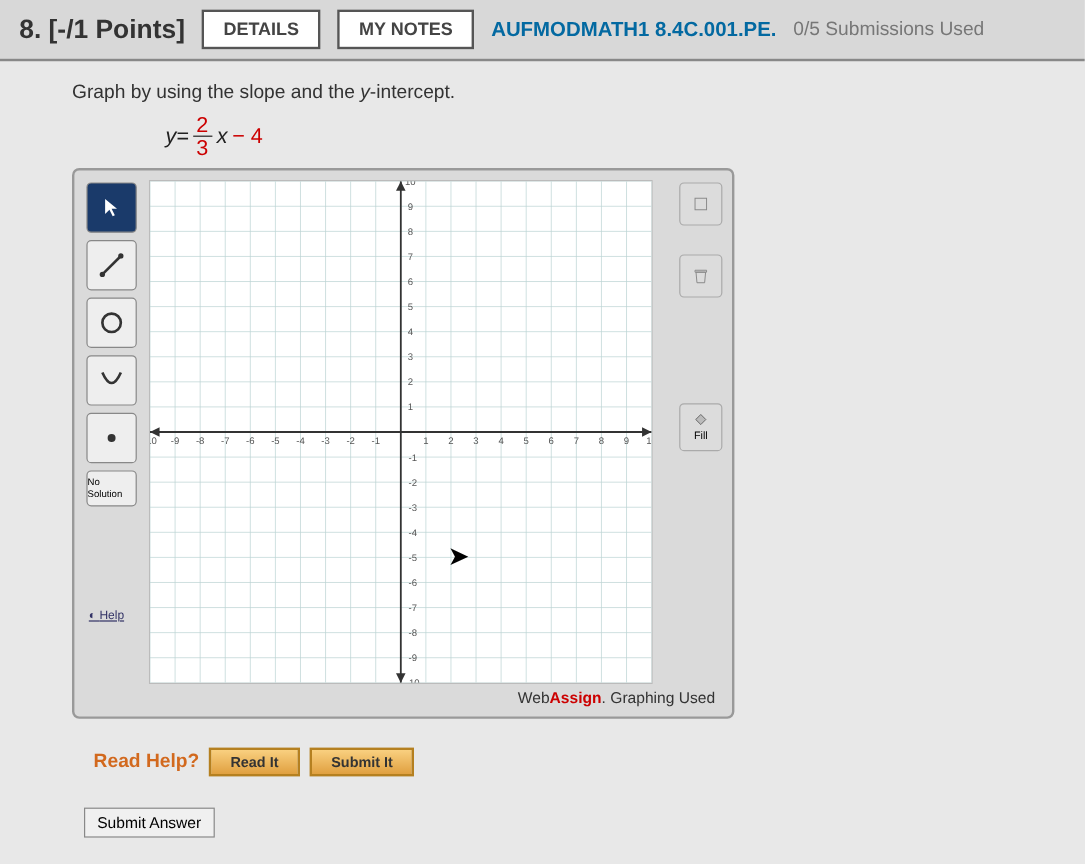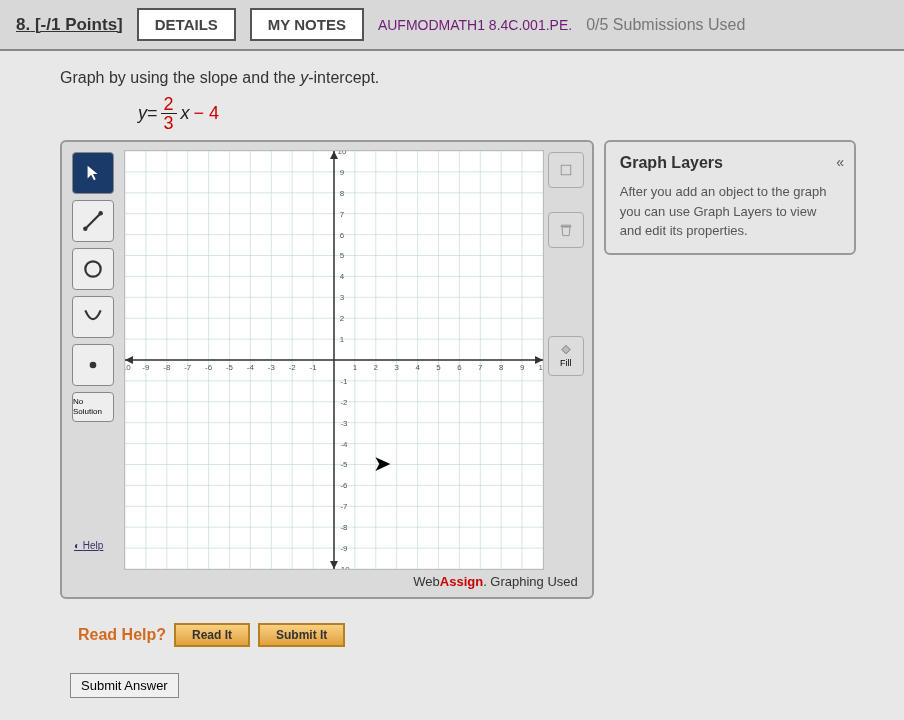--- a/index.html
+++ b/index.html
@@ -1,21 +1,21 @@
 <!DOCTYPE html>
 <html><head>
 <meta charset="utf-8">
 <style>
 * { box-sizing: border-box; margin: 0; padding: 0; }
 body { font-family: Arial, Helvetica, sans-serif; background: #e8e8e8; width: 904px; height: 720px; overflow: hidden; }
 
 .header-bar { background: #d8d8d8; border-bottom: 2px solid #888; padding: 8px 16px; display: flex; align-items: center; gap: 14px; }
-.q-num { font-weight: bold; font-size: 17px; color: #333; text-decoration: underline; }
+.q-num { font-weight: bold; font-size: 22px; color: #333; }
 .hdr-btn { background: #ffffff; border: 2px solid #555; padding: 6px 16px; font-size: 15px; color: #444; cursor: pointer; font-weight: bold; }
-.hdr-txt { font-size: 14px; color: #701a75; font-weight: normal; }
+.hdr-txt { font-size: 17px; color: #0369a1; font-weight: bold; }
 .sub-used { font-size: 16px; color: #777; }
 
 .content { padding: 14px 48px; }
 .instr { font-size: 16px; color: #333; margin: 4px 0 8px 12px; }
 .instr i { font-style: italic; }
 
 .equation { margin: 4px 0 8px 90px; font-size: 18px; color: #222; display: flex; align-items: center; }
 .equation .y { font-style: italic; }
 .frac { display: inline-flex; flex-direction: column; align-items: center; margin: 0 3px; line-height: 1; }
 .frac .num { color: #c00; border-bottom: 1px solid #222; padding: 0 3px; }
@@ -23,21 +23,21 @@
 .equation .x { font-style: italic; margin-left: 1px; }
 .equation .minus4 { color: #c00; margin-left: 4px; }
 
 .graph-wrap { display: flex; gap: 10px; align-items: flex-start; margin-left: 12px; }
 
 .graph-tool { border: 2px solid #999; border-radius: 6px; background: #dadada; padding: 8px; width: 552px; position: relative; }
 .toolbar { position: absolute; left: 10px; top: 10px; width: 42px; display: flex; flex-direction: column; gap: 6px; }
 .tool-btn { width: 42px; height: 42px; border: 1px solid #888; border-radius: 4px; background: #eee; display: flex; align-items: center; justify-content: center; cursor: pointer; }
 .tool-btn.active { background: #1a3a6a; color: #fff; }
 .nosol { width: 42px; height: 30px; border: 1px solid #888; border-radius: 4px; background: #eee; font-size: 8px; line-height: 1.2; display: flex; flex-direction: column; justify-content: center; cursor: pointer; }
-.help-link { font-size: 10px; color: #336; text-decoration: underline; margin-top: 112px; margin-left: 2px; cursor: pointer; }
+.help-link { font-size: 10px; color: #336; text-decoration: underline; margin-top: 80px; margin-left: 2px; cursor: pointer; }
 
 .grid-area { margin-left: 54px; width: 420px; height: 420px; background: #fff; position: relative; border: 1px solid #bbb; }
 .grid-area svg { width: 100%; height: 100%; }
 
 .right-tools { position: absolute; right: 8px; top: 10px; width: 36px; display: flex; flex-direction: column; gap: 24px; }
 .rtool { width: 36px; height: 36px; border: 1px solid #aaa; border-radius: 4px; background: #dcdcdc; font-size: 9px; display: flex; align-items: center; justify-content: center; cursor: pointer; }
 .rtool.fill { height: 40px; flex-direction: column; }
 
 .brand { text-align: right; font-size: 13px; color: #333; margin-top: 4px; margin-right: 6px; }
 .brand b { color: #c00; }
@@ -235,25 +235,20 @@
             </svg>
           <span style="font-size:9px">Fill</span>
         </div>
       </div>
 
       <div class="brand">
         <span>Web</span><b>Assign</b><span>. Graphing Used</span>
       </div>
     </div>
 
-    <div class="layers-panel">
-      <h3>Graph Layers</h3>
-      <span class="collapse">«</span>
-      <p>After you add an object to the graph you can use Graph Layers to view and edit its properties.</p>
-    </div>
   </div>
 
   <div class="need-help">
     <span class="need-help-label">Read Help?</span>
     <button class="help-btn">Read It</button>
     <button class="help-btn">Submit It</button>
   </div>
 
   <div class="submit-row">
     <button class="submit-btn">Submit Answer</button>

